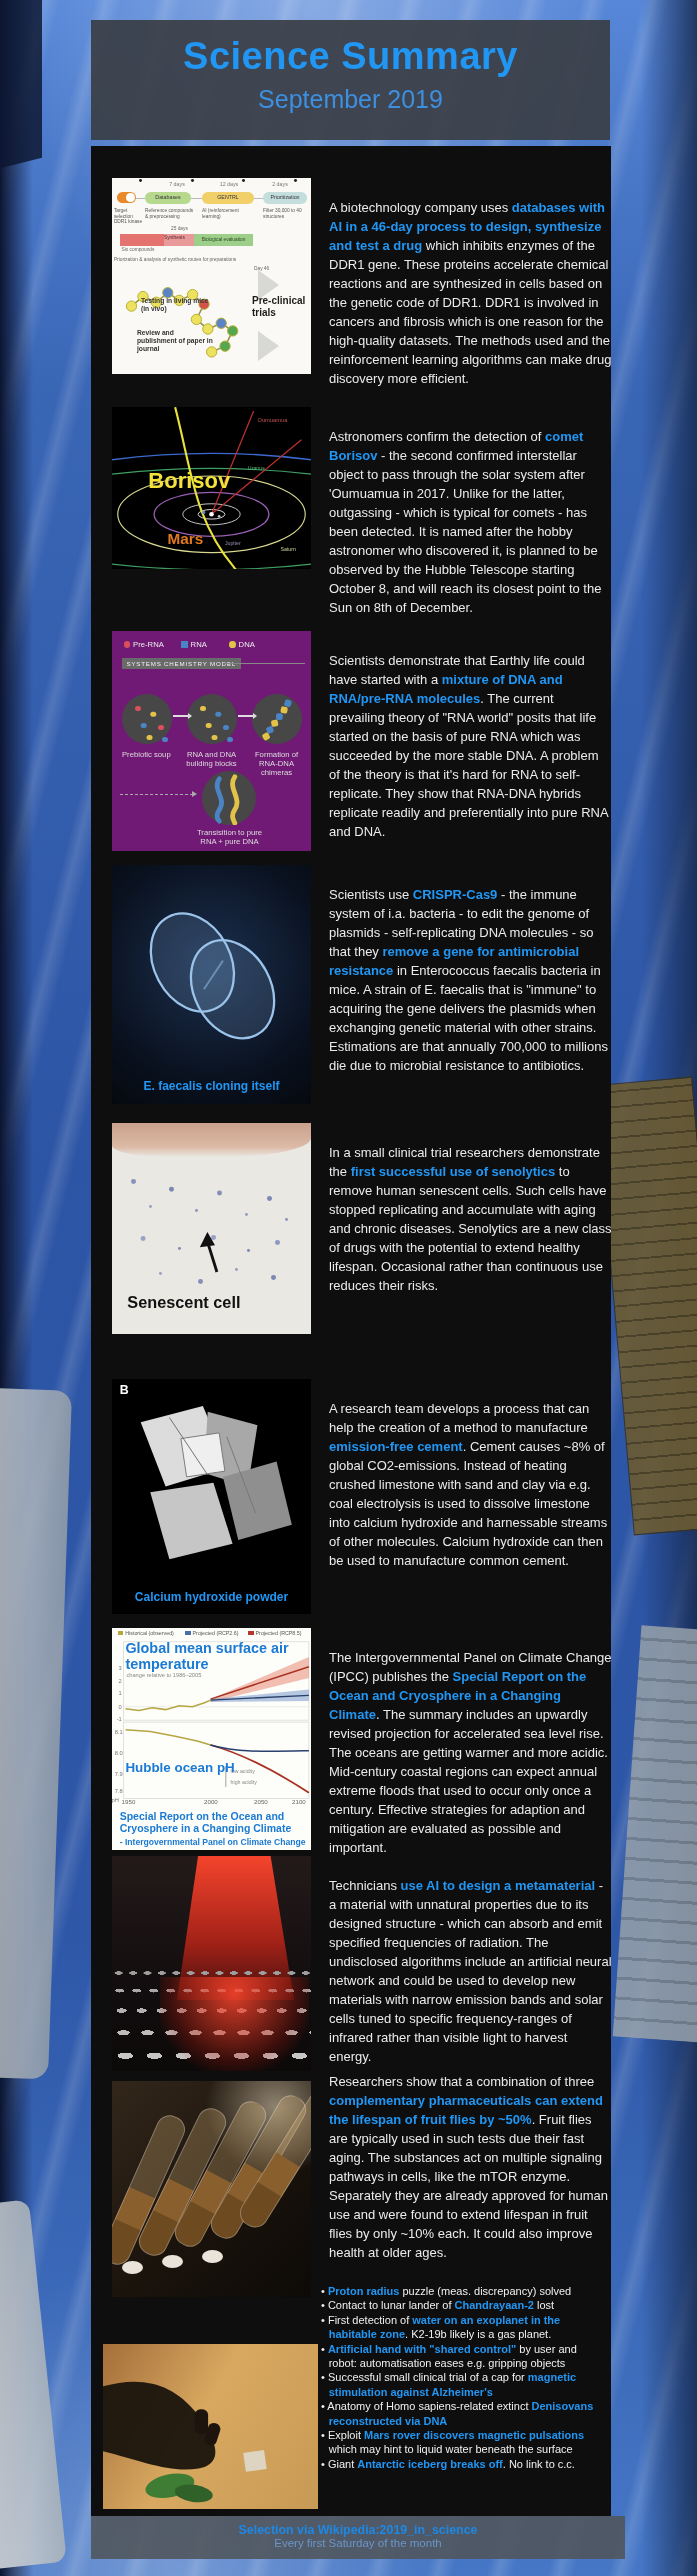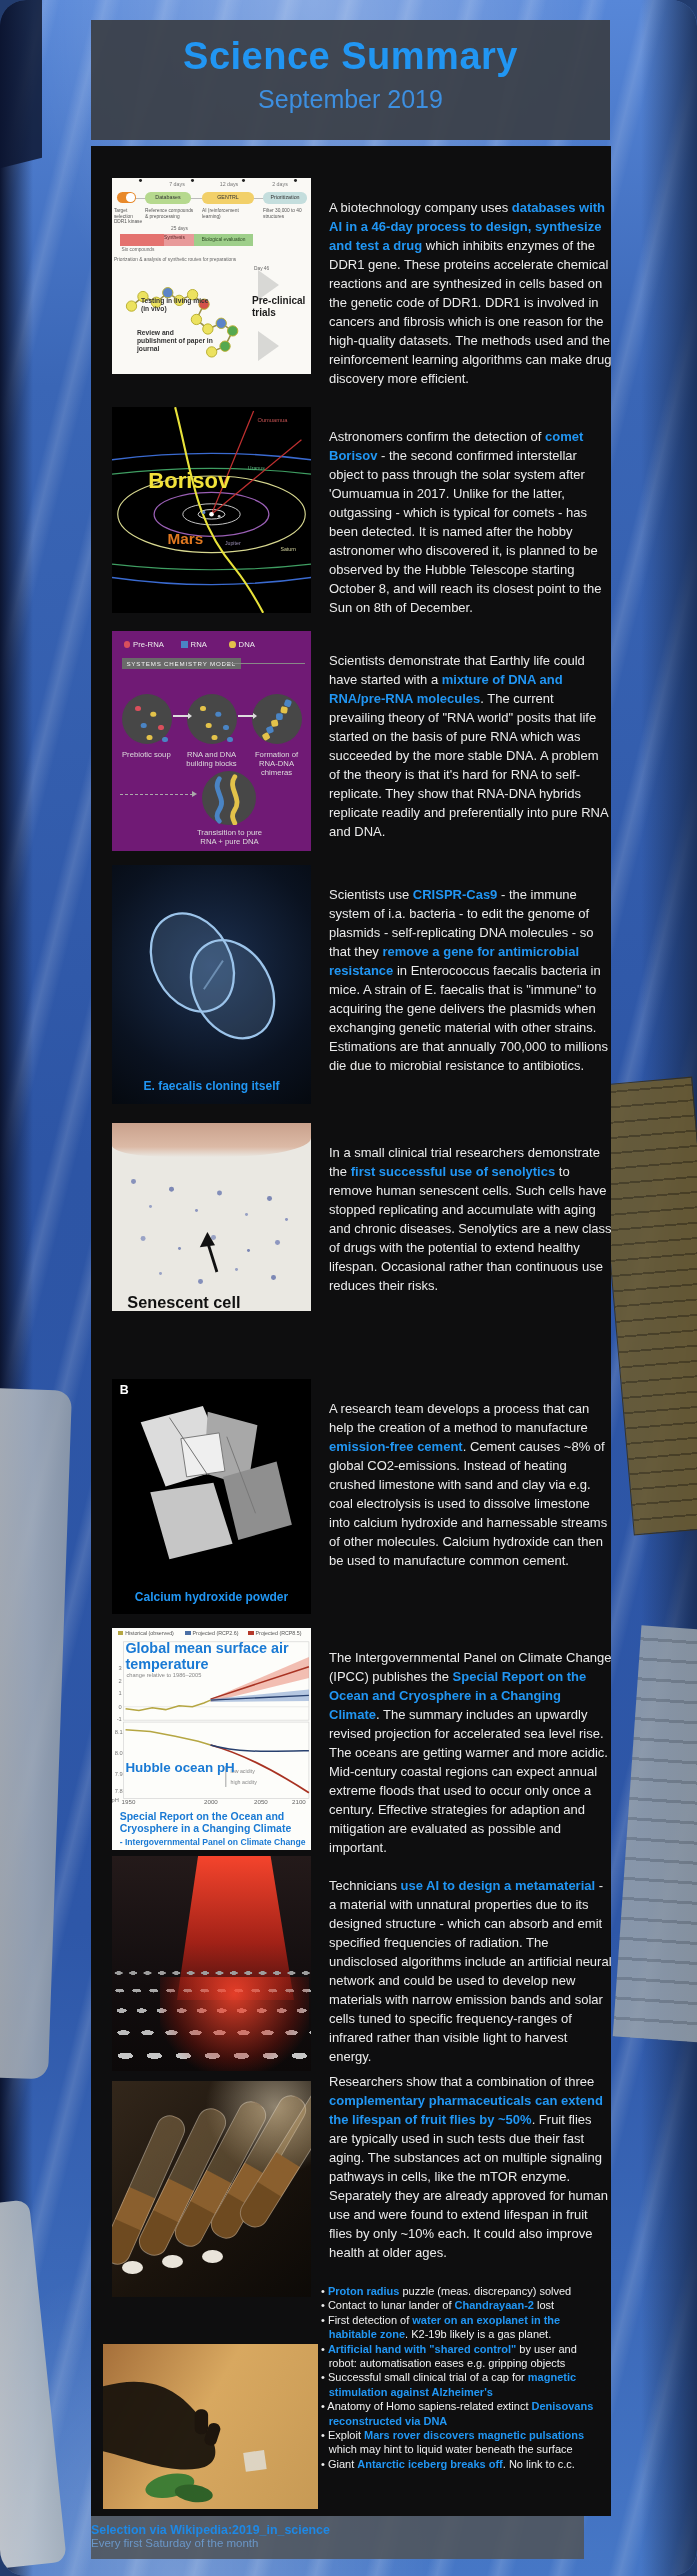--- a/index.html
+++ b/index.html
@@ -1,17 +1,17 @@
 <!DOCTYPE html>
 <html><head>
 <meta charset="utf-8">
 <style>
   html,body{margin:0;padding:0;background:#223c6e;}
   .canvas{position:relative;width:697px;height:2576px;overflow:hidden;
-    font-family:"Liberation Sans","DejaVu Sans",sans-serif;border-radius:26px;}
+    font-family:"Liberation Sans","DejaVu Sans",sans-serif;}
   
   .bg{position:absolute;inset:0;
     background-image:
       radial-gradient(60% 22% at 45% 0%, rgba(255,255,255,.30), rgba(255,255,255,0) 70%),
       radial-gradient(55% 18% at 25% 100%, rgba(255,255,255,.26), rgba(255,255,255,0) 70%),
       repeating-linear-gradient(104deg, rgba(255,255,255,0) 0 33px, rgba(255,255,255,.14) 44px, rgba(255,255,255,0) 59px),
       linear-gradient(180deg,#5787d8 0%,#3a66b6 15%,#2d55a5 45%,#2e57a8 75%,#4677c6 100%);}
   .bg-left{position:absolute;left:0;top:0;width:33px;height:100%;
     background:linear-gradient(90deg,#0c1531 0%,rgba(12,21,49,0) 100%);}
   .bg-right{position:absolute;right:0;top:0;width:56px;height:100%;
@@ -26,22 +26,22 @@
     transform:rotate(4deg);opacity:.85;}
   .craft-left{position:absolute;left:-31px;top:1389px;width:91px;height:689px;
     background:linear-gradient(90deg,#c9cfd6,#97a0a9);border-radius:17px;opacity:.85;transform:rotate(2deg);}
   .craft-left2{position:absolute;left:-40px;top:2203px;width:88px;height:364px;
     background:linear-gradient(90deg,#dfe3e8,#aab3bb);border-radius:13.4px;opacity:.9;transform:rotate(-6deg);}
   
   .hdr{position:absolute;left:91px;top:20px;width:519px;height:120px;
     background:rgba(58,62,70,.93);text-align:center;}
   .hdr h1{margin:15.3px 0 0;font-size:38px;font-weight:bold;color:#2196f3;letter-spacing:0.5px;}
   .hdr h2{margin:6.7px 0 0;font-size:25px;font-weight:400;color:#3d8fe0;}
-  .ftr{position:absolute;left:91px;top:2516px;width:493px;height:43px;
-    background:rgba(80,84,90,.88);}
+  .ftr{position:absolute;left:91px;top:2516px;width:534px;height:43px;
+    background:rgba(80,84,90,.88);text-align:center;}
   .ftr .l1{padding-top:6.7px;font-size:12.4px;font-weight:bold;color:#1e88e5;}
   .ftr .l2{font-size:11.5px;color:rgba(110,160,215,.85);}
   
   .col{position:absolute;left:91px;top:146px;width:520px;height:2370px;background:#0e0e0f;}
   .art{position:absolute;left:0;width:520px;}
   .img{position:absolute;left:21px;width:199px;overflow:hidden;}
   .art-text{position:absolute;left:230px;top:12px;width:283px;margin:8px;
     font-size:13px;line-height:19px;color:#ebebeb;}
   .hl{color:#2196f3;font-weight:bold;}
   .cap{position:absolute;left:0;right:0;text-align:center;color:#2196f3;font-weight:bold;font-size:12px;}
@@ -63,42 +63,42 @@
   .a1-band i{position:absolute;left:0;top:0;width:44px;height:11.5px;background:#e4726f;}
   .a1-green{position:absolute;left:82px;top:56px;width:59px;height:11.5px;background:#9ecf8a;
     font-size:4.8px;line-height:11.5px;text-align:center;color:#2c4a24;}
   .a1-chev{position:absolute;width:0;height:0;border-top:15.3px solid transparent;
     border-bottom:15.3px solid transparent;border-left:21px solid #d8d8d5;}
   .a1-side{position:absolute;font-size:6.7px;line-height:8.1px;color:#333;font-weight:bold;}
   .a1-pct{position:absolute;left:140px;top:117px;width:56px;font-size:10px;line-height:11.5px;
     font-weight:bold;color:#1c1c1c;}
   .a1-tiny{position:absolute;font-size:4.8px;line-height:5.7px;color:#666;}
   
-  .img-a2{height:206px;background:#000;}
+  .img-a2{height:162px;background:#000;}
   
   .img-a3{height:220px;background:#701a75;color:#e6e6e6;}
   .a3-leg{position:absolute;top:8.6px;font-size:7.7px;color:#eee;}
   .a3-leg i{display:inline-block;width:6.7px;height:6.7px;margin-right:2.9px;vertical-align:-1px;}
   .a3-tag{position:absolute;left:9.6px;top:27px;background:#6a6a6a;color:#f2f2f2;font-size:6.2px;
     letter-spacing:0.8px;padding:1.9px 4.8px;}
   .a3-tagline{position:absolute;left:113px;top:32px;width:80px;height:1px;background:#888;}
   .a3-bub{position:absolute;width:50px;height:50px;border-radius:50%;background:#474747;}
   .a3-step{position:absolute;top:119px;font-size:7.7px;line-height:9px;color:#ddd;text-align:center;}
   .a3-arrow{position:absolute;top:84px;width:15.3px;height:1.5px;background:#ddd;}
   .a3-arrow:after{content:"";position:absolute;right:-3.8px;top:-2.5px;border-left:4.8px solid #ddd;
     border-top:3.3px solid transparent;border-bottom:3.3px solid transparent;}
   .a3-dash{position:absolute;left:7.7px;top:163px;width:73px;border-top:1.5px dashed #aaa;}
   .a3-dash:after{content:"";position:absolute;right:-4.8px;top:-4.2px;border-left:5.7px solid #aaa;
     border-top:3.6px solid transparent;border-bottom:3.6px solid transparent;}
   .dots{position:absolute;width:5.7px;height:5.7px;border-radius:50%;}
   
   .img-a4{height:239px;background:radial-gradient(circle at 50% 42%,#1c3050 0%,#0a1220 65%,#05090f 100%);}
   .img-a4 .cap{bottom:11.5px;}
   
-  .img-a5{height:188px;background:#eae8e2;}
+  .img-a5{height:211px;background:#eae8e2;}
   .a5-derm{position:absolute;left:0;right:0;top:0;height:34px;
     background:linear-gradient(180deg,#c9a18c,#dcbaa6 70%,rgba(220,186,166,0));
     border-radius:0 0 45% 30% / 0 0 19px 11.5px;}
   .a5-speck{position:absolute;left:19px;top:56px;width:4.8px;height:4.8px;border-radius:50%;background:#8892bb;
     box-shadow:17px 25px 0 -1px #9aa3c6,38px 7.7px 0 #7d88b5,63px 29px 0 -1px #8e97c0,86px 11.5px 0 #848fba,
     113px 33px 0 -1px #98a1c4,136px 17px 0 #7d88b5,153px 38px 0 -1px #8e97c0,9.6px 57px 0 #9aa3c6,
     46px 67px 0 -1px #848fba,80px 56px 0 #98a1c4,115px 69px 0 -1px #7d88b5,144px 61px 0 #8e97c0,
     27px 92px 0 -1px #9aa3c6,67px 100px 0 #848fba,103px 88px 0 -1px #98a1c4,140px 96px 0 #7d88b5;}
   .a5-label{position:absolute;left:15.3px;top:170px;font-size:16.3px;font-weight:800;color:#111;}
   

